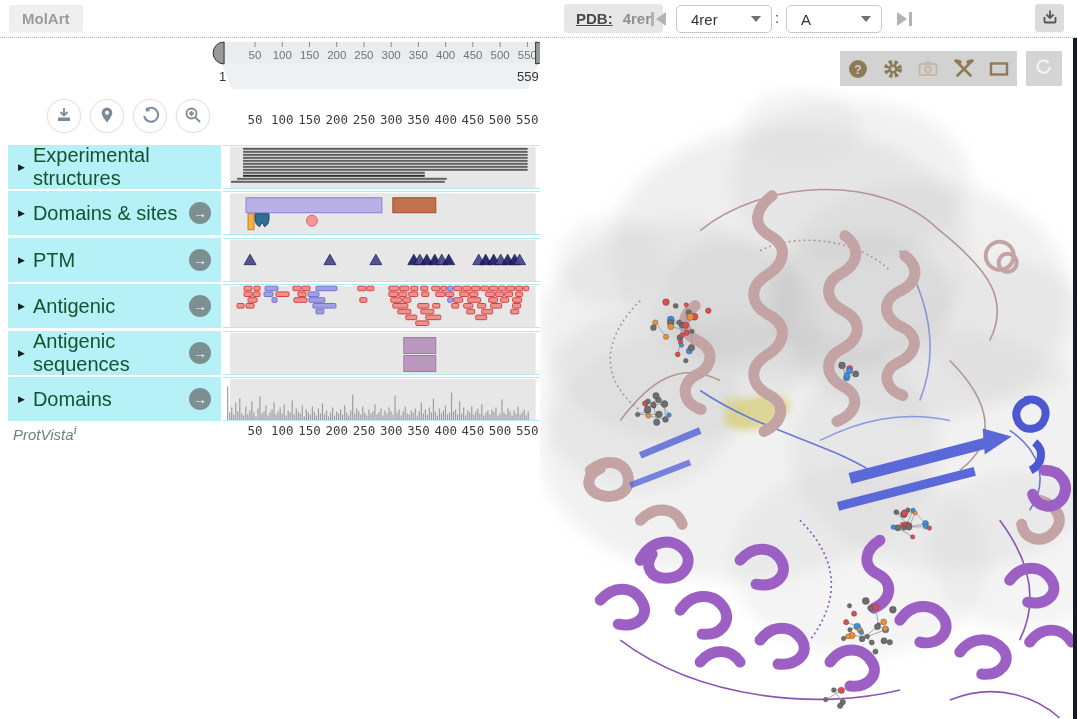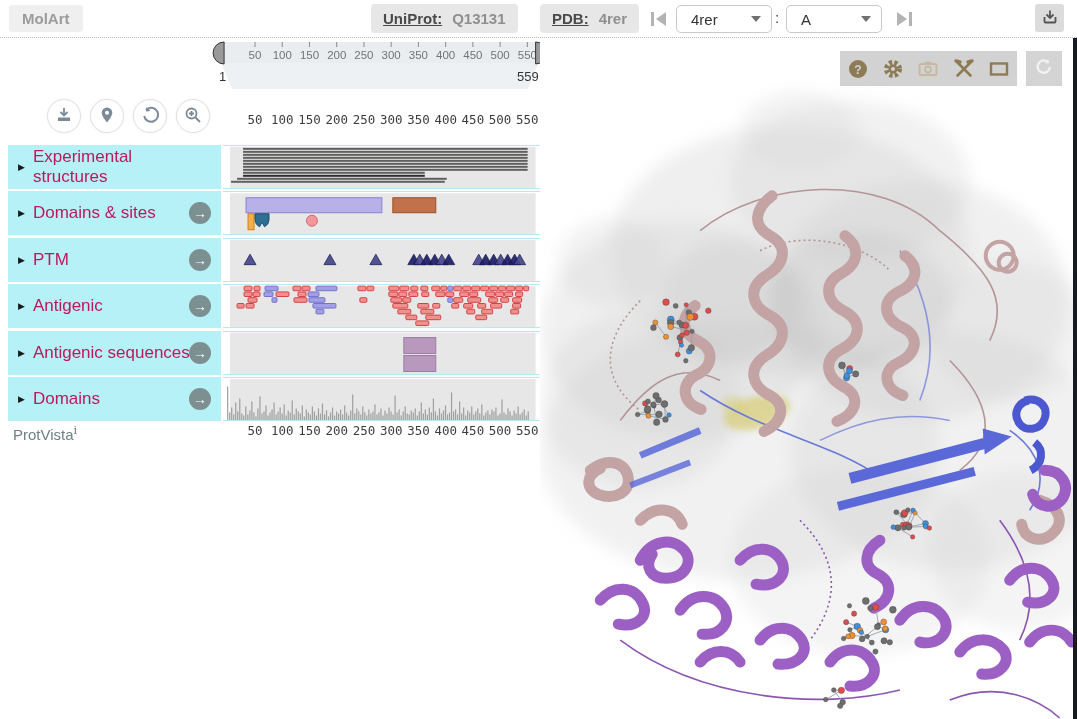--- a/index.html
+++ b/index.html
@@ -34,55 +34,51 @@
 
   .circ-btn { position:absolute; width:34px; height:34px; border-radius:50%;
               background:#fff; border:1px solid #e2e2e2; box-shadow:0 0 2px rgba(0,0,0,.08);
               display:flex; align-items:center; justify-content:center; cursor:pointer; }
 
   .track-row { position:absolute; left:0; width:540px; height:44px; }
   .track-label { position:absolute; left:0; top:0; width:213px; height:44px;
                  background:#b6f1f7; display:flex; align-items:center; padding:0 10px;
                  cursor:pointer; }
   .track-label .exp { font-size:9px; color:#1a1a1a; margin-right:8px; }
-  .track-label .txt { font-size:17px; color:#be185d; }
+  .track-label .txt { font-size:20px; color:#14532d; }
   .jump-btn { position:absolute; right:10px; top:11px; width:22px; height:22px; border-radius:50%;
               background:#7c8f91; color:#fff; font-size:14px; font-weight:bold; line-height:22px;
               text-align:center; cursor:pointer; }
   .track-data { position:absolute; left:215px; top:0; width:325px; height:44px;
                 border-top:1px solid #b2ecf2; border-bottom:1px solid #b2ecf2;
                 border-right:1px solid #b2ecf2; }
 
-  #pv-footer { position:absolute; left:5px; top:386px; font-size:15px; color:#6f8184; }
+  #pv-footer { position:absolute; left:5px; top:386px; font-size:15px; color:#6f8184;font-style:italic; }
   #pv-footer sup { font-family:"DejaVu Serif", serif; font-size:11px; color:#707070; }
 
   
   #viewer3d { position:absolute; left:540px; top:38px; width:537px; height:681px; background:#fff; }
   #mol-toolbar { position:absolute; left:300px; top:13px; width:177px; height:35px;
                  background:#d2d2d2; display:flex; align-items:center; justify-content:space-around; }
   .mtb-icon { width:22px; height:22px; cursor:pointer; }
   #mol-refresh { position:absolute; left:486px; top:13px; width:36px; height:35px;
                  background:#d4d4d4; border:none; cursor:pointer;
                  display:flex; align-items:center; justify-content:center; }
   #right-edge { position:absolute; left:533px; top:0; width:4px; height:681px; background:#171a21; }
 </style>
 </head>
 <body>
 
 <div id="app">
 
   <header id="topbar">
     <div id="molart-logo">MolArt</div>
 
-    <div class="chip" style="left:371px;">
-      <span class="lbl">UniProt:</span>
-      <span class="val">Q13131</span>
-    </div>
-
-    <div class="chip" style="left:540px;">
+
+    <div class="chip" style="left:564px;">
       <span class="lbl">PDB:</span>
       <span class="val">4rer</span>
     </div>
 
     <span class="navicon" style="left:648px;">
       <svg width="22" height="22" viewBox="0 0 22 22">
         <rect x="3" y="4" width="3" height="14" fill="currentColor"></rect>
         <path d="M18 4 L8 11 L18 18 Z" fill="currentColor"></path>
       </svg>
     </span>

